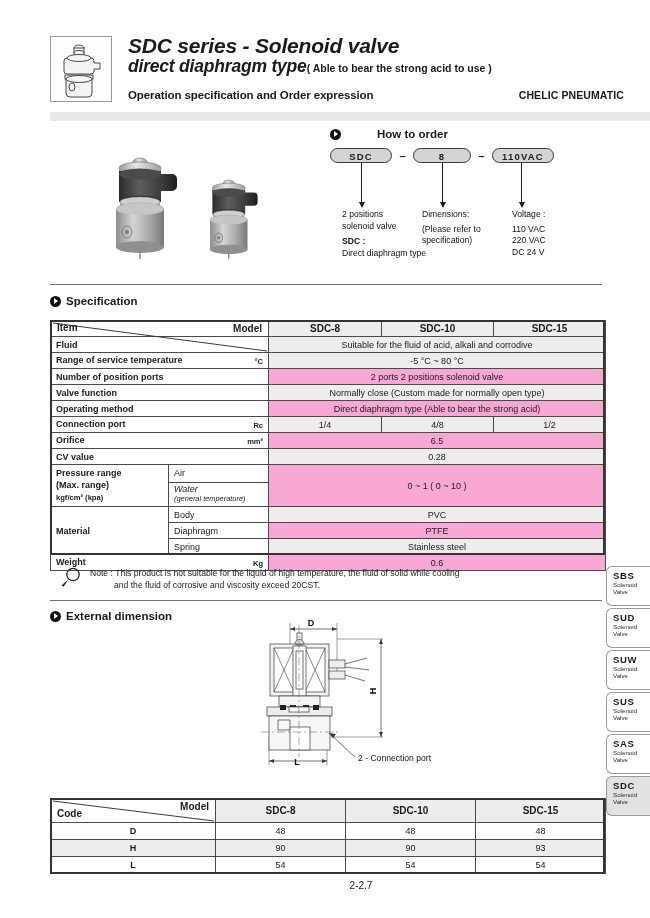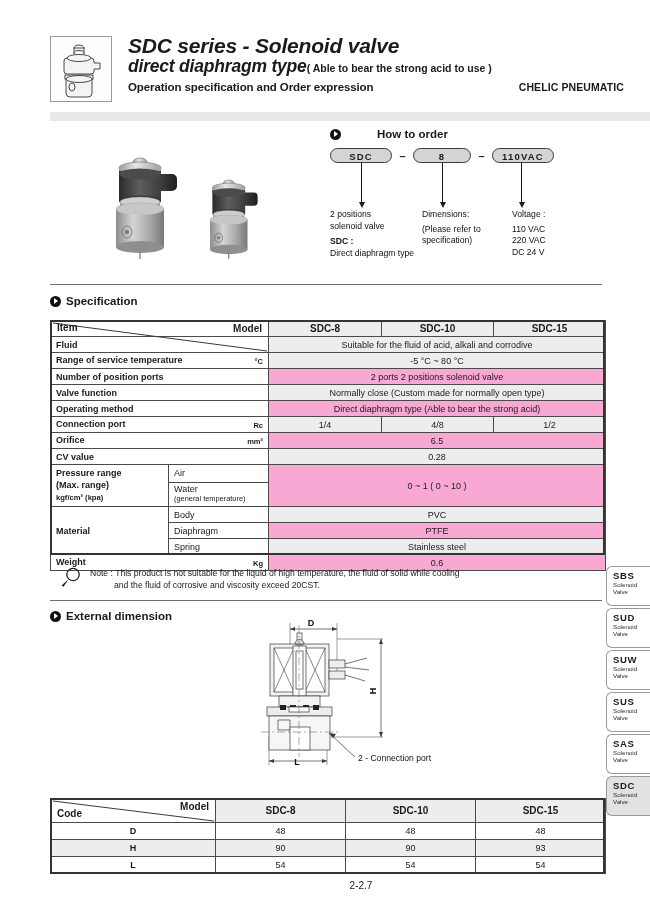--- a/index.html
+++ b/index.html
@@ -13,21 +13,21 @@
   
   .header{position:absolute;left:0;top:36px;width:650px;height:76px;}
   .hdr-thumb{
     position:absolute;left:50px;top:0;width:62px;height:66px;
     border:1px solid #9a9a9a;background:#fdfdfd;box-sizing:border-box;
   }
   .hdr-text{position:absolute;left:128px;top:0;width:500px;}
   .title-1{font-size:21px;font-weight:bold;letter-spacing:-0.2px;line-height:20px;font-style:italic;}
   .title-2{font-size:17.5px;font-weight:bold;letter-spacing:-0.2px;line-height:21px;font-style:italic;}
   .title-2 .paren{font-size:10.5px;font-weight:bold;font-style:normal;letter-spacing:0;}
-  .subtitle-row{display:flex;align-items:flex-end;justify-content:space-between;margin-top:2px;width:498px;text-align:center;}
+  .subtitle-row{display:flex;align-items:flex-end;justify-content:space-between;margin-top:10px;width:498px;text-align:center;}
   .subtitle{font-size:11.5px;font-weight:bold;letter-spacing:-0.1px;}
   .brand{font-size:10.5px;font-weight:bold;letter-spacing:0.1px;padding-right:2px;}
   .hdr-band{position:absolute;left:50px;top:112px;width:600px;height:9px;background:#e8e8e8;}
 
   
   .sec-head{position:absolute;display:flex;align-items:center;gap:5px;font-size:11.5px;font-weight:bold;}
   .bullet{display:inline-block;width:11px;height:11px;position:relative;}
   .bullet:before{
     content:"";position:absolute;left:0;top:0;width:11px;height:11px;border-radius:50%;
     background:#111;
@@ -153,21 +153,21 @@
       <div class="pill w2">8</div>
       <div class="dash">–</div>
       <div class="pill w3">110VAC</div>
     </div>
     <div class="stems">
       <div class="stem" style="left:31px;"></div>
       <div class="stem" style="left:112px;"></div>
       <div class="stem" style="left:191px;"></div>
     </div>
     <div class="order-cols" style="height:62px;">
-      <div class="ocol" style="left:0;width:92px;">
+      <div class="ocol" style="left:12px;width:92px;">
         <div>2 positions</div>
         <div>solenoid valve</div>
         <div style="font-weight:bold;margin-top:4px;">SDC :</div>
         <div>Direct diaphragm type</div>
       </div>
       <div class="ocol" style="left:92px;width:88px;">
         <div>Dimensions:</div>
         <div style="margin-top:3px;">(Please refer to</div>
         <div>specification)</div>
       </div>
@@ -308,21 +308,21 @@
       <tr>
         <td rowspan="2" class="lbl" style="vertical-align:middle;line-height:12px;padding:2px 5px;">
           <span>Pressure range</span><br>
           <span>(Max. range)</span><br>
           <span style="font-size:7.6px;margin-top:29px;">kgf/cm² (kpa)</span>
         </td>
         <td class="sub" style="height:17px;">Air</td>
         <td rowspan="2" colspan="3" class="valw" style="vertical-align:middle;">0 ~ 1 ( 0 ~ 10 )</td>
       </tr>
       <tr>
-        <td class="sub" style="height:19px;line-height:9px;padding:2px 5px;">
+        <td class="sub" style="height:19px;line-height:9px;padding:2px 5px;font-style:italic;">
           <span>Water</span><br>
           <span style="font-size:7.4px;">(general temperature)</span>
         </td>
       </tr>
 
       <tr>
         <td rowspan="3" class="lbl" style="vertical-align:middle;">Material</td>
         <td class="sub">Body</td>
         <td colspan="3" class="val">PVC</td>
       </tr>

